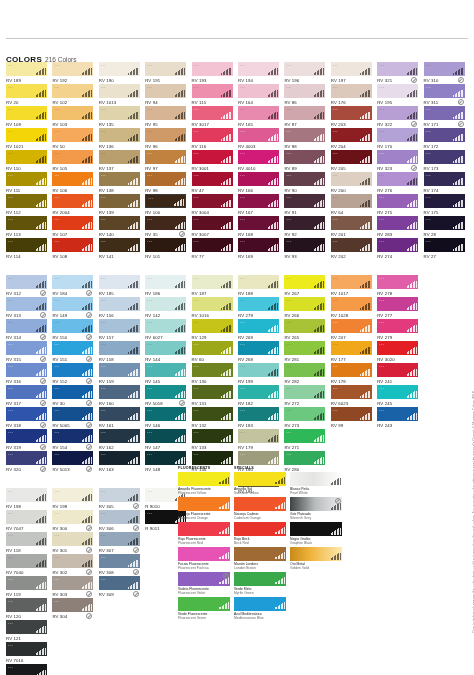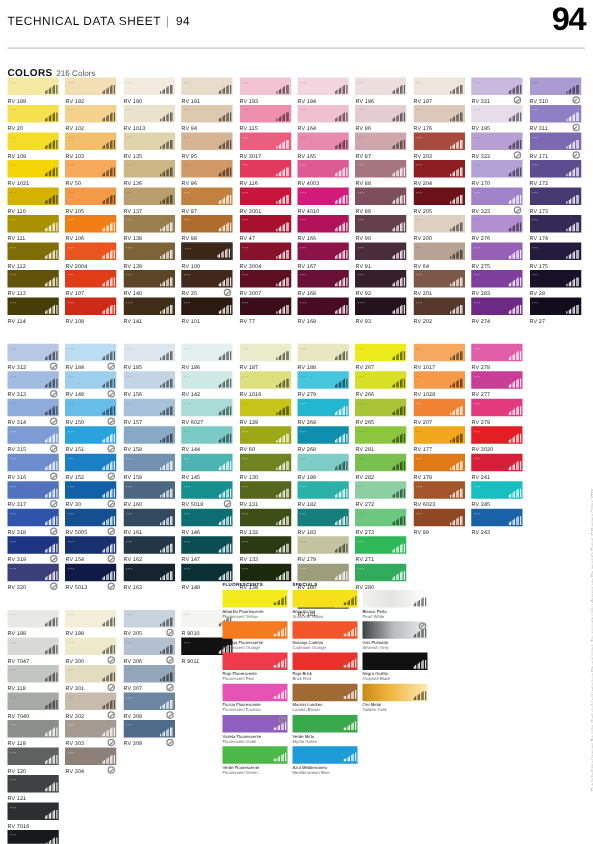--- a/index.html
+++ b/index.html
@@ -117,24 +117,20 @@
     transform:rotate(-90deg) translateX(-100%);
     font-size:3.3px;color:#6f6f6f;letter-spacing:.1px;
     white-space:nowrap;
   }
 </style>
 </head>
 <body>
 
 <div class="page">
 
-  <div class="hdr">
-    <div class="hdr-title"><span>TECHNICAL DATA SHEET</span><span class="hdr-sep">|</span><span>94</span></div>
-    <div class="hdr-num">94</div>
-  </div>
   <div class="rule"></div>
 
   <div class="sec">
     <span class="sec-main">COLORS</span><span class="sec-sub">216 Colors</span>
   </div>
 
   <div class="grid" id="grid">
       <div class="col" style="left: 0px;">
         <div class="blk" style="top: 0px;">
           <div class="sw">

